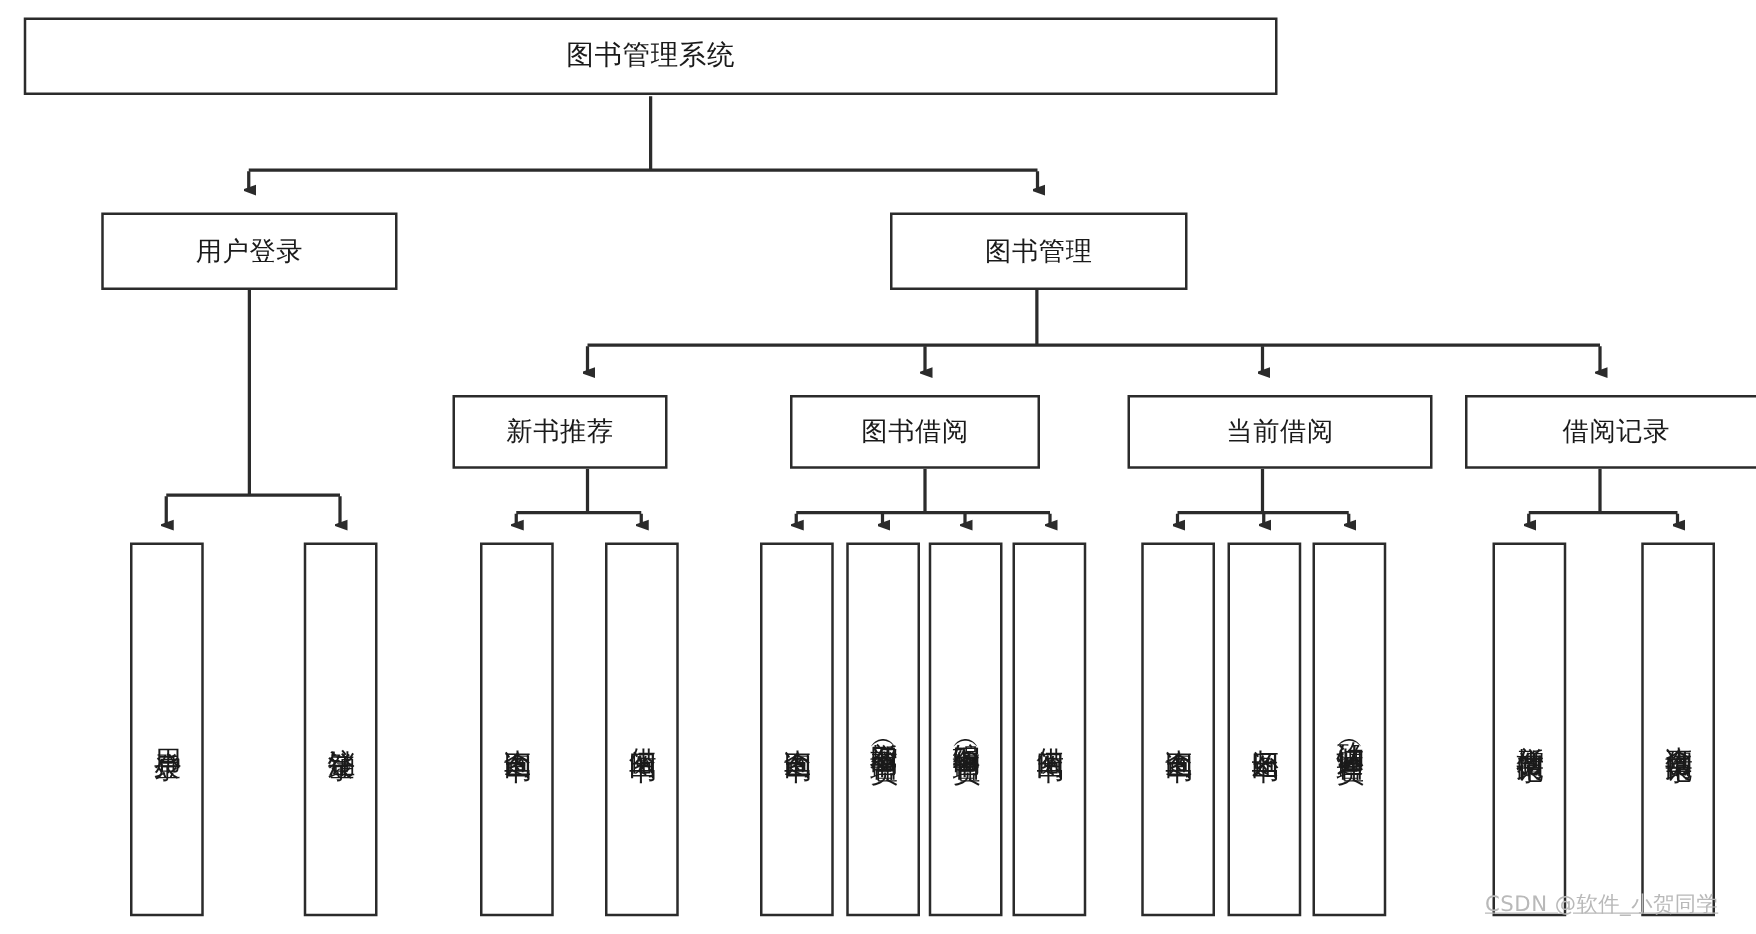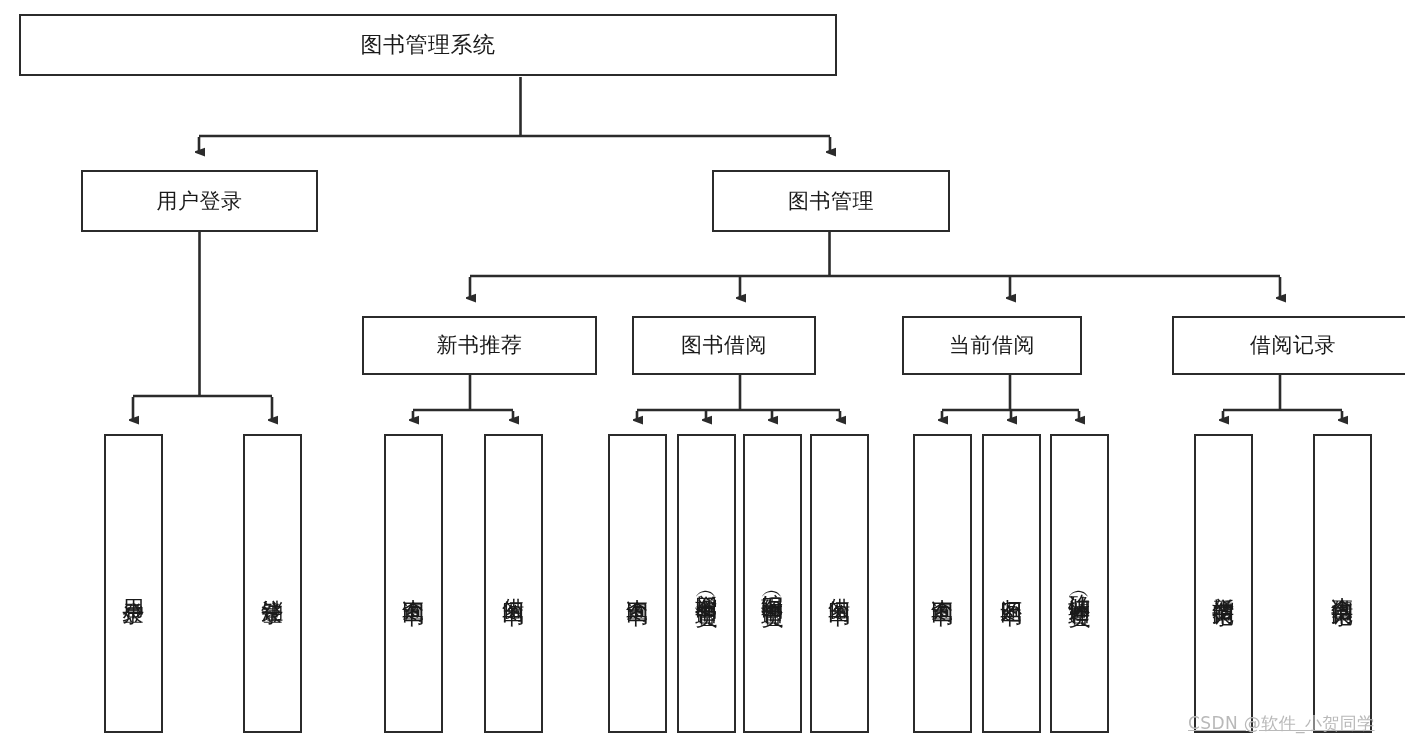--- a/index.html
+++ b/index.html
@@ -122,38 +122,38 @@
       <path d="M1011,411 L1011,420" marker-end="url(#arrow)"></path>
       <path d="M1079,411 L1079,420" marker-end="url(#arrow)"></path>
 
       <path d="M1280,375 L1280,410"></path>
       <path d="M1223,410 L1342,410"></path>
       <path d="M1223,411 L1223,420" marker-end="url(#arrow)"></path>
       <path d="M1342,411 L1342,420" marker-end="url(#arrow)"></path>
     </g>
   </svg>
 
-  <div class="node horiz root" style="left:19px; top:14px; width:818px; height:62px;">
+  <div class="node horiz root" style="left:19px; top:14px; width:1003px; height:62px;">
     <span class="label">图书管理系统</span>
   </div>
 
   <div class="node horiz" style="left:81px; top:170px; width:237px; height:62px;">
     <span class="label">用户登录</span>
   </div>
   <div class="node horiz" style="left:712px; top:170px; width:238px; height:62px;">
     <span class="label">图书管理</span>
   </div>
 
-  <div class="node horiz" style="left:362px; top:316px; width:235px; height:59px;">
+  <div class="node horiz" style="left:362px; top:316px; width:172px; height:59px;">
     <span class="label">新书推荐</span>
   </div>
-  <div class="node horiz" style="left:632px; top:316px; width:184px; height:59px;">
+  <div class="node horiz" style="left:632px; top:316px; width:200px; height:59px;">
     <span class="label">图书借阅</span>
   </div>
-  <div class="node horiz" style="left:902px; top:316px; width:180px; height:59px;align-items:center;">
+  <div class="node horiz" style="left:902px; top:316px; width:244px; height:59px;align-items:center;">
     <span class="label">当前借阅</span>
   </div>
   <div class="node horiz" style="left:1172px; top:316px; width:242px; height:59px;">
     <span class="label">借阅记录</span>
   </div>
 
   <div class="node vert" style="left:104px; top:434px; width:59px; height:299px;">
     <span class="label">用户登录</span>
   </div>
   <div class="node vert" style="left:243px; top:434px; width:59px; height:299px;">

